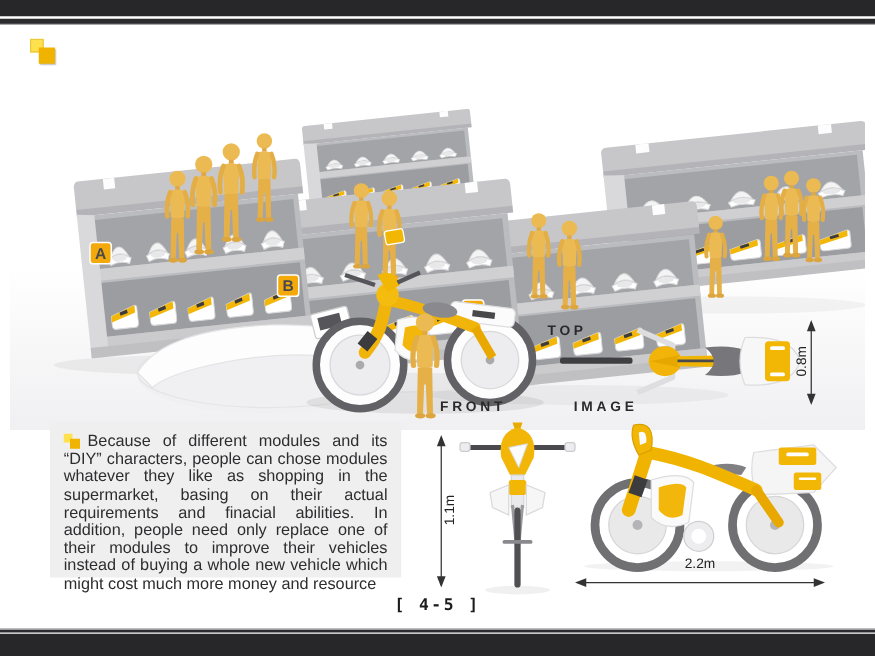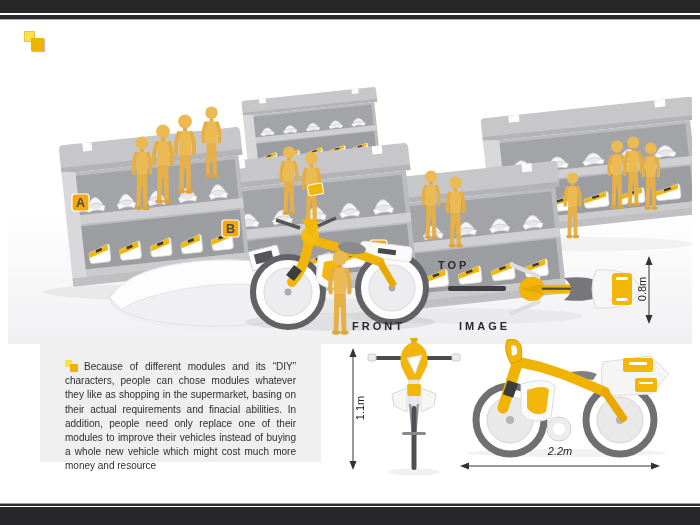--- a/index.html
+++ b/index.html
@@ -30,21 +30,21 @@
   .lbl-front{left:352px;top:320px;}
   .lbl-left{left:459px;top:320px;}
   .ortho{position:absolute;}
   
   .dim-label{position:absolute;font:400 11px "Liberation Sans",sans-serif;color:#222;
         text-align:center;}
   .rot{transform:rotate(-90deg);transform-origin:center center;}
   
   .desc-panel{position:absolute;left:40px;top:337px;width:281px;height:125px;background:#efefef;
         box-sizing:border-box;padding:9px 11px 0 11px;}
-  .desc-panel p{margin:14px;font-size:10px;line-height:14.2px;text-align:justify;color:#2d2d2f;}
+  .desc-panel p{margin:0;font-size:13px;line-height:14.2px;text-align:justify;color:#2d2d2f;}
   .inline-sq{position:relative;display:inline-block;width:14px;height:12px;margin-right:5px;
         vertical-align:-2px;}
   .inline-sq .sq1{position:absolute;left:0;top:0;width:7px;height:7px;background:#ffe14d;}
   .inline-sq .sq2{position:absolute;right:1px;bottom:0;width:8px;height:8px;background:#f0b400;}
   
   .page-number{position:absolute;left:0;top:477px;width:700px;text-align:center;
         font:700 13px "DejaVu Sans Mono",monospace;color:#1b1b1d;letter-spacing:2px;}
 </style>
 </head>
 <body>
@@ -270,22 +270,23 @@
     <path d="M72,56 Q90,50 94,56 L91,78 Q80,84 72,74 Z" fill="#f2b70a"></path>
     <circle cx="104" cy="95" r="9" fill="none" stroke="#ededef" stroke-width="6"></circle>
     <circle cx="104" cy="95" r="12" fill="none" stroke="#cfcfd1" stroke-width="1"></circle>
   </svg>
 
   <svg class="ortho" style="left:460px;top:460px;" width="200" height="12" viewBox="0 0 200 12">
     <line x1="2" y1="6" x2="198" y2="6" stroke="#333" stroke-width="1"></line>
     <polygon points="0,6 9,2.5 9,9.5" fill="#333"></polygon>
     <polygon points="200,6 191,2.5 191,9.5" fill="#333"></polygon>
   </svg>
-  <span class="dim-label" style="left:520px;top:445px;width:80px;font-style:italic;">2.2m</span>
+  <span class="dim-label" style="left:520px;top:445px;width:80px;">2.2m</span>
 
   <div class="desc-panel">
     <p><span class="inline-sq"><span class="sq1"></span><span class="sq2"></span></span><span>Because of different modules and its “DIY” characters, people can chose modules whatever they like as shopping in the supermarket, basing on their actual requirements and finacial abilities. In addition, people need only replace one of their modules to improve their vehicles instead of buying a whole new vehicle which might cost much more money and resource</span></p>
   </div>
 
+  <div class="page-number">[ 4-5 ]</div>
   <div class="bar-bottom-line"></div>
   <div class="bar-bottom"></div>
 
 </div>
 
 </body></html>

